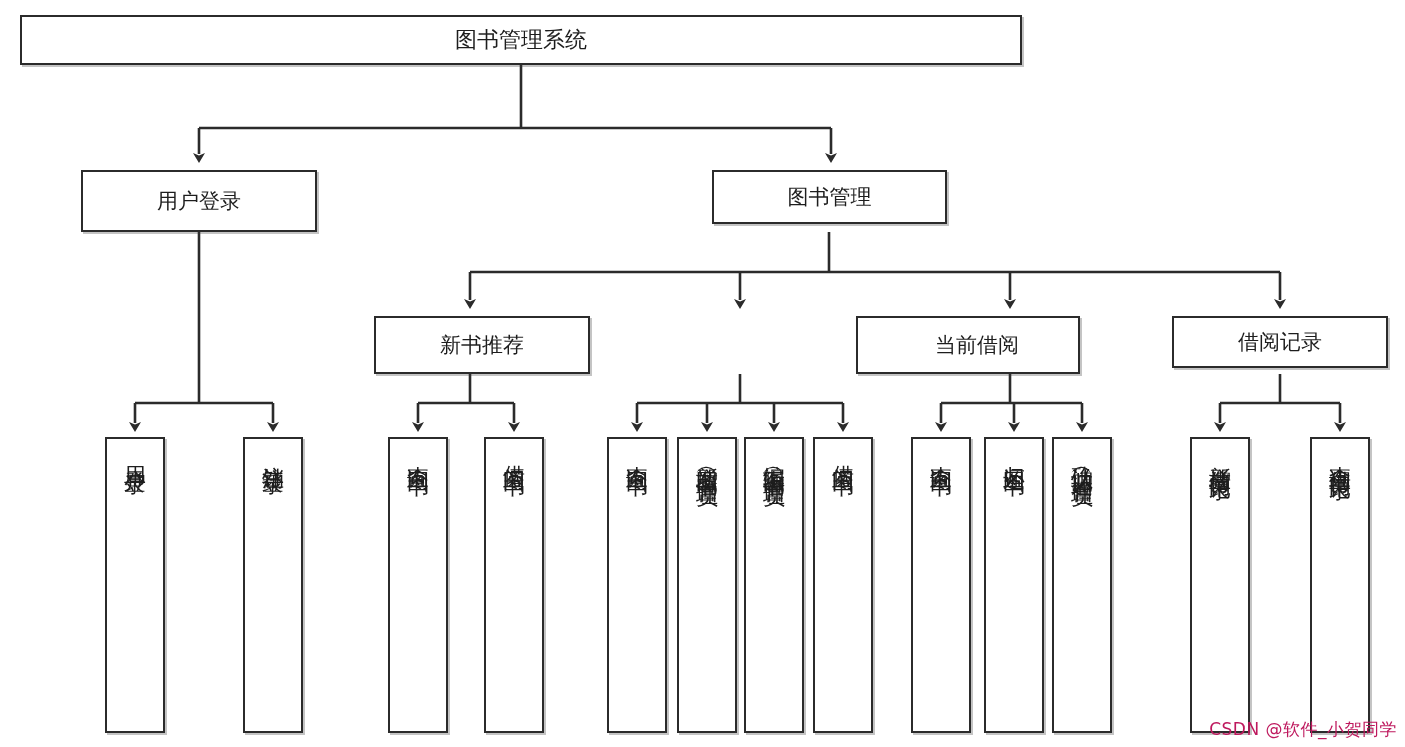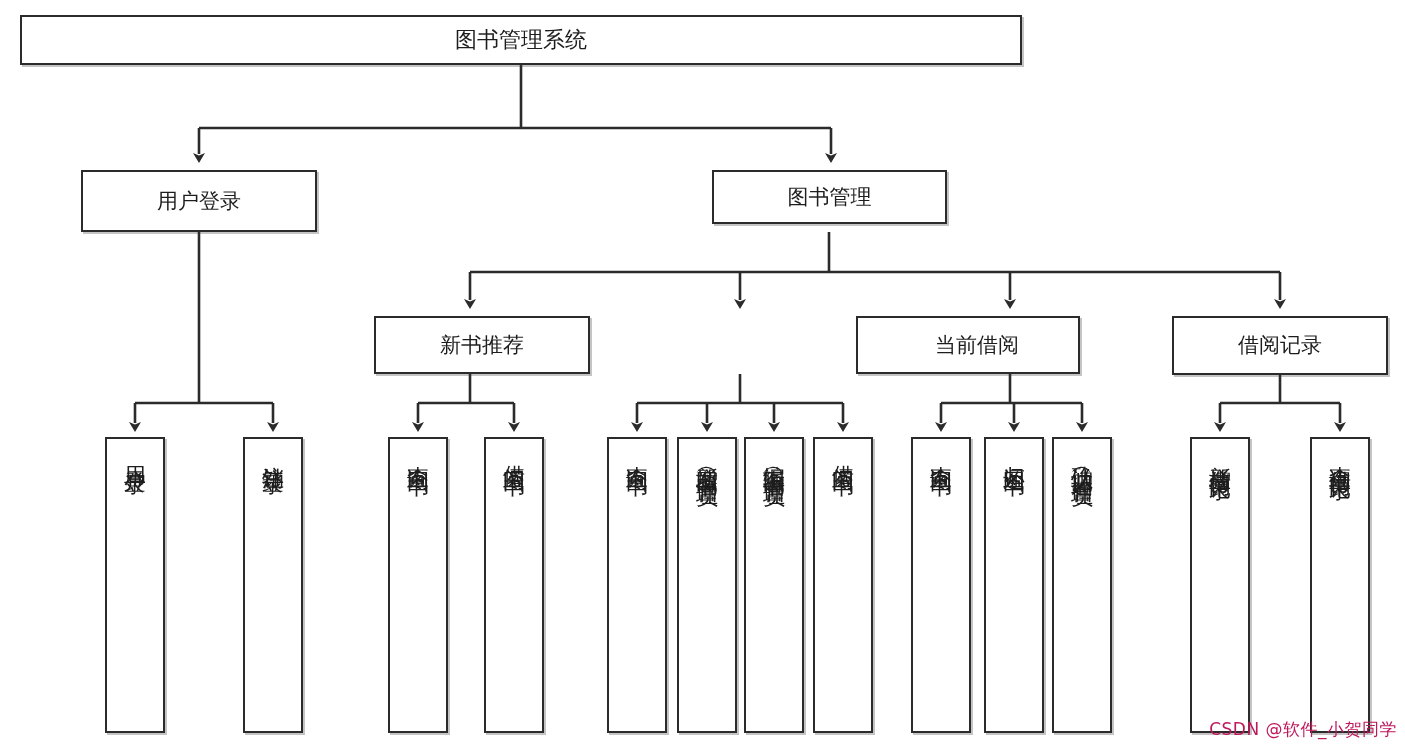--- a/index.html
+++ b/index.html
@@ -137,21 +137,21 @@
   <div class="node horiz" style="left:712px; top:170px; width:235px; height:54px;">
     <span class="label">图书管理</span>
   </div>
 
   <div class="node horiz" style="left:362px; top:316px; width:216px; height:58px;margin-left:12px;">
     <span class="label">新书推荐</span>
   </div>
   <div class="node horiz" style="left:856px; top:316px; width:224px; height:58px;padding-left:18px;">
     <span class="label">当前借阅</span>
   </div>
-  <div class="node horiz" style="left:1172px; top:316px; width:216px; height:59px;">
+  <div class="node horiz" style="left:1172px; top:316px; width:216px; height:52px;">
     <span class="label">借阅记录</span>
   </div>
 
   <div class="node vert" style="left:105px; top:437px; width:60px; height:296px;">
     <span class="label">用户登录</span>
   </div>
   <div class="node vert" style="left:243px; top:437px; width:60px; height:296px;">
     <span class="label">注销登录</span>
   </div>
   <div class="node vert" style="left:388px; top:437px; width:60px; height:296px;">

